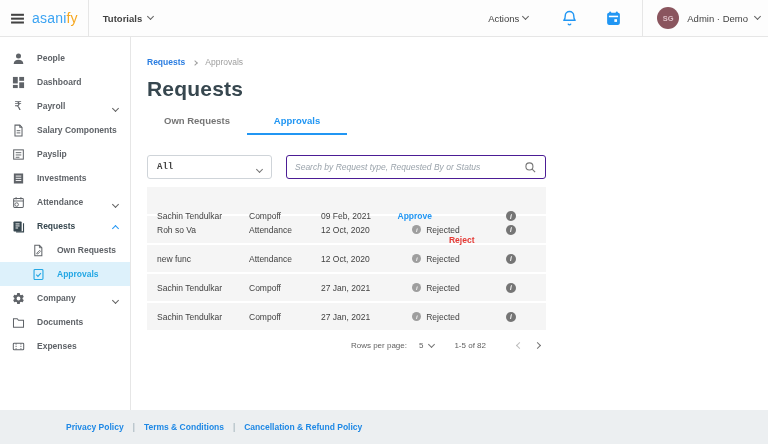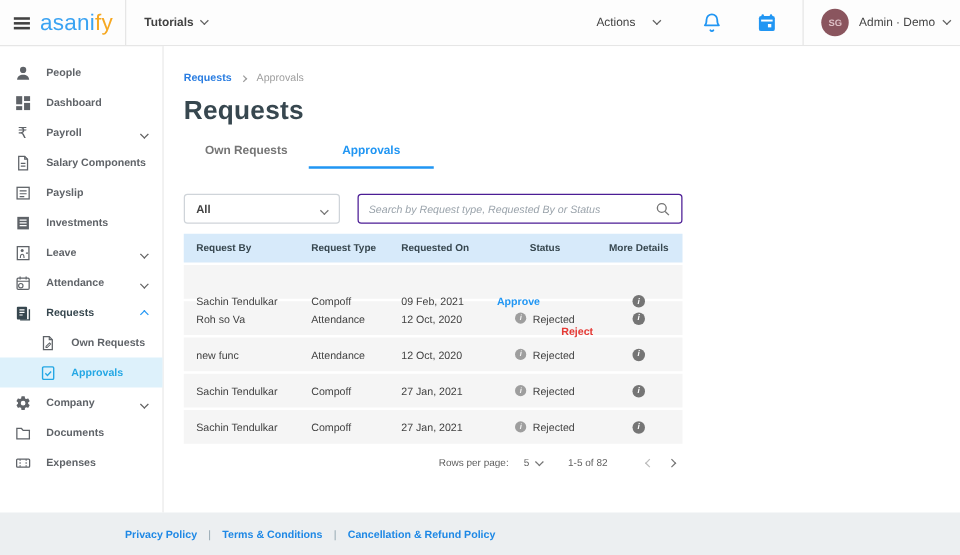--- a/index.html
+++ b/index.html
@@ -8,27 +8,27 @@
     width: 768px; height: 444px; position: relative; overflow: hidden;
     font-family: "Liberation Sans", "DejaVu Sans", sans-serif;
     background: #fff; display: flex; flex-direction: column;
   }
   
   .topbar {
     height: 37px; flex: 0 0 auto; background: #fdfdfd;
     border-bottom: 1px solid #e6e6e6; display: flex; align-items: center;
   }
   .brand { display: flex; align-items: center; gap: 7px; padding: 0 10px 0 10px; height: 100%; }
-  .logo { font-size: 18px; letter-spacing: .2px; }
+  .logo { font-size: 14px; letter-spacing: .2px; }
   .logo .p1 { color: #3ba3f2; }
   .logo .p2 { color: #f6a821; }
   .vdiv { width: 1px; height: 100%; background: #e6e6e6; }
   .tutorials { display: flex; align-items: center; gap: 6px; padding: 0 14px; font-size: 9.5px; font-weight: bold; color: #424242; cursor: pointer; }
   .top-right { margin-left: auto; display: flex; align-items: center; height: 100%; }
-  .actions { display: flex; align-items: center; gap: 15px; font-size: 9.5px; color: #424242; cursor: pointer; margin-right: 26px; }
+  .actions { display: flex; align-items: center; gap: 4px; font-size: 9.5px; color: #424242; cursor: pointer; margin-right: 26px; }
   .icon-btn { display: flex; align-items: center; justify-content: center; width: 30px; cursor: pointer; }
   .bell-wrap { margin-right: 14px; }
   .cal-wrap { margin-right: 14px; }
   .avatar {
     width: 22px; height: 22px; border-radius: 50%; background: #8a555e;
     color: #ddbfc5; font-size: 7.5px; font-weight: bold;
     display: flex; align-items: center; justify-content: center; margin: 0 8px 0 14px; cursor: pointer;
   }
   .account { display: flex; align-items: center; gap: 7px; font-size: 9.5px; color: #424242; padding-right: 8px; cursor: pointer; }
   
@@ -56,21 +56,21 @@
   .breadcrumb .bc-current { color: #9e9e9e; }
   .page-title { font-size: 21px; font-weight: bold; color: #37474f; letter-spacing: .2px; margin-bottom: 8px; }
   .tabs { display: flex; }
   .tab { width: 100px; text-align: center; font-size: 9.5px; font-weight: bold; color: #757575; padding: 6px 0 7px; cursor: pointer; border-bottom: 2px solid transparent; }
   .tab.active { color: #2196f3; border-bottom-color: #2196f3; }
   .filter-row { display: flex; margin-top: 20px; gap: 14px; }
   .select-box {
     width: 125px; height: 24px; border: 1px solid #cfd4d9; border-radius: 3px;
     display: flex; align-items: center; padding: 0 9px; cursor: pointer; background: #fff;
   }
-  .select-box .sel-val { font-size: 9px; font-weight: bold; color: #424242; }
+  .select-box .sel-val { font-size: 9px; font-weight: bold; color: #424242; font-family: Liberation Mono, monospace; }
   .select-box .chevslot { margin-left: auto; }
   .search-box {
     width: 260px; height: 24px; border: 1px solid #4c1d95; border-radius: 3px;
     display: flex; align-items: center; padding: 0 8px; background: #fff;
   }
   .search-box input {
     border: none; outline: none; flex: 1; font-size: 8.5px; background: transparent;
     font-family: "Liberation Sans", "DejaVu Sans", sans-serif; color: #424242;
   }
   .search-box input::placeholder { font-style: italic; color: #9aa3ab; }
@@ -98,21 +98,21 @@
   
   .pagination { display: flex; align-items: center; justify-content: flex-end; margin-top: 11px; font-size: 8px; color: #616161; }
   .pagination .rpp-label { margin-right: 12px; text-align: right; }
   .pagination .rpp-value { display: flex; align-items: center; gap: 6px; margin-right: 20px; cursor: pointer; }
   .pagination .range { margin-right: 24px; }
   .pg-btn { width: 18px; display: flex; justify-content: center; cursor: pointer; }
   
   .footer {
     height: 34px; flex: 0 0 auto; background: #eceff1;
     display: flex; align-items: center; justify-content: space-between;
-    padding: 0 22px 0 100px; font-size: 8.5px;
+    padding: 0 22px 0 66px; font-size: 8.5px;
   }
   .footer-links { display: flex; align-items: center; gap: 9px; }
   .footer-links .flink { color: #1e88e5; font-weight: bold; cursor: pointer; }
   .footer-links .fsep { color: #90a4ae; }
   .copyright { color: #424242; }
   svg { display: block; }
 </style>
 </head>
 <body>
 
@@ -227,31 +227,20 @@
       <div class="side-item">
         <span class="sicon">
             <svg width="13" height="13" viewBox="0 0 14 14">
               <rect x="2" y="1.6" width="10" height="10.8" fill="#5f6368"></rect>
               <path d="M4 4.4h6M4 6.8h6M4 9.2h6" stroke="#fff" stroke-width="1"></path>
             </svg>
           </span>
         <span class="side-label">Investments</span>
       </div>
 
-      <div class="side-item">
-        <span class="sicon">
-            <svg width="13" height="13" viewBox="0 0 14 14" fill="none" stroke="#5f6368" stroke-width="1.1">
-              <rect x="2" y="1.4" width="10" height="11.2"></rect>
-              <circle cx="6.2" cy="4.8" r="1.3" fill="#5f6368" stroke="none"></circle>
-              <path d="M4.6 11.2c0-2 .8-3.2 1.6-3.2s1.6 1.2 1.6 3.2M9.4 7h1.8" stroke-width="1"></path>
-            </svg>
-          </span>
-        <span class="side-label">Leave</span>
-        <span class="chevslot"><span class="chev"></span></span>
-      </div>
 
       <div class="side-item">
         <span class="sicon">
             <svg width="13" height="13" viewBox="0 0 14 14" fill="none" stroke="#5f6368" stroke-width="1.1">
               <rect x="1.8" y="2.6" width="10.4" height="9.8" rx="1"></rect>
               <path d="M4.4 1.2v2.6M9.6 1.2v2.6M1.8 5.4h10.4" stroke-width="1"></path>
               <circle cx="5" cy="9.2" r="1.9" stroke-width="1"></circle>
             </svg>
           </span>
         <span class="side-label">Attendance</span>
@@ -348,27 +337,20 @@
             <span>
                 <svg width="13" height="13" viewBox="0 0 24 24" fill="none" stroke="#757575" stroke-width="2">
                   <circle cx="10" cy="10" r="6.5"></circle>
                   <path d="M15 15l5.5 5.5"></path>
                 </svg>
               </span>
           </div>
         </div>
 
         <div class="table">
-          <div class="thead">
-            <div class="cell">Request By</div>
-            <div class="cell">Request Type</div>
-            <div class="cell">Requested On</div>
-            <div class="cell center">Status</div>
-            <div class="cell center">More Details</div>
-          </div>
 
           <div class="trow">
             <div class="cell">Sachin Tendulkar</div>
             <div class="cell">Compoff</div>
             <div class="cell">09 Feb, 2021</div>
             <div class="cell center">
               <span class="approve-link">Approve</span>
               <span class="reject-link">Reject</span>
             </div>
             <div class="cell center">

